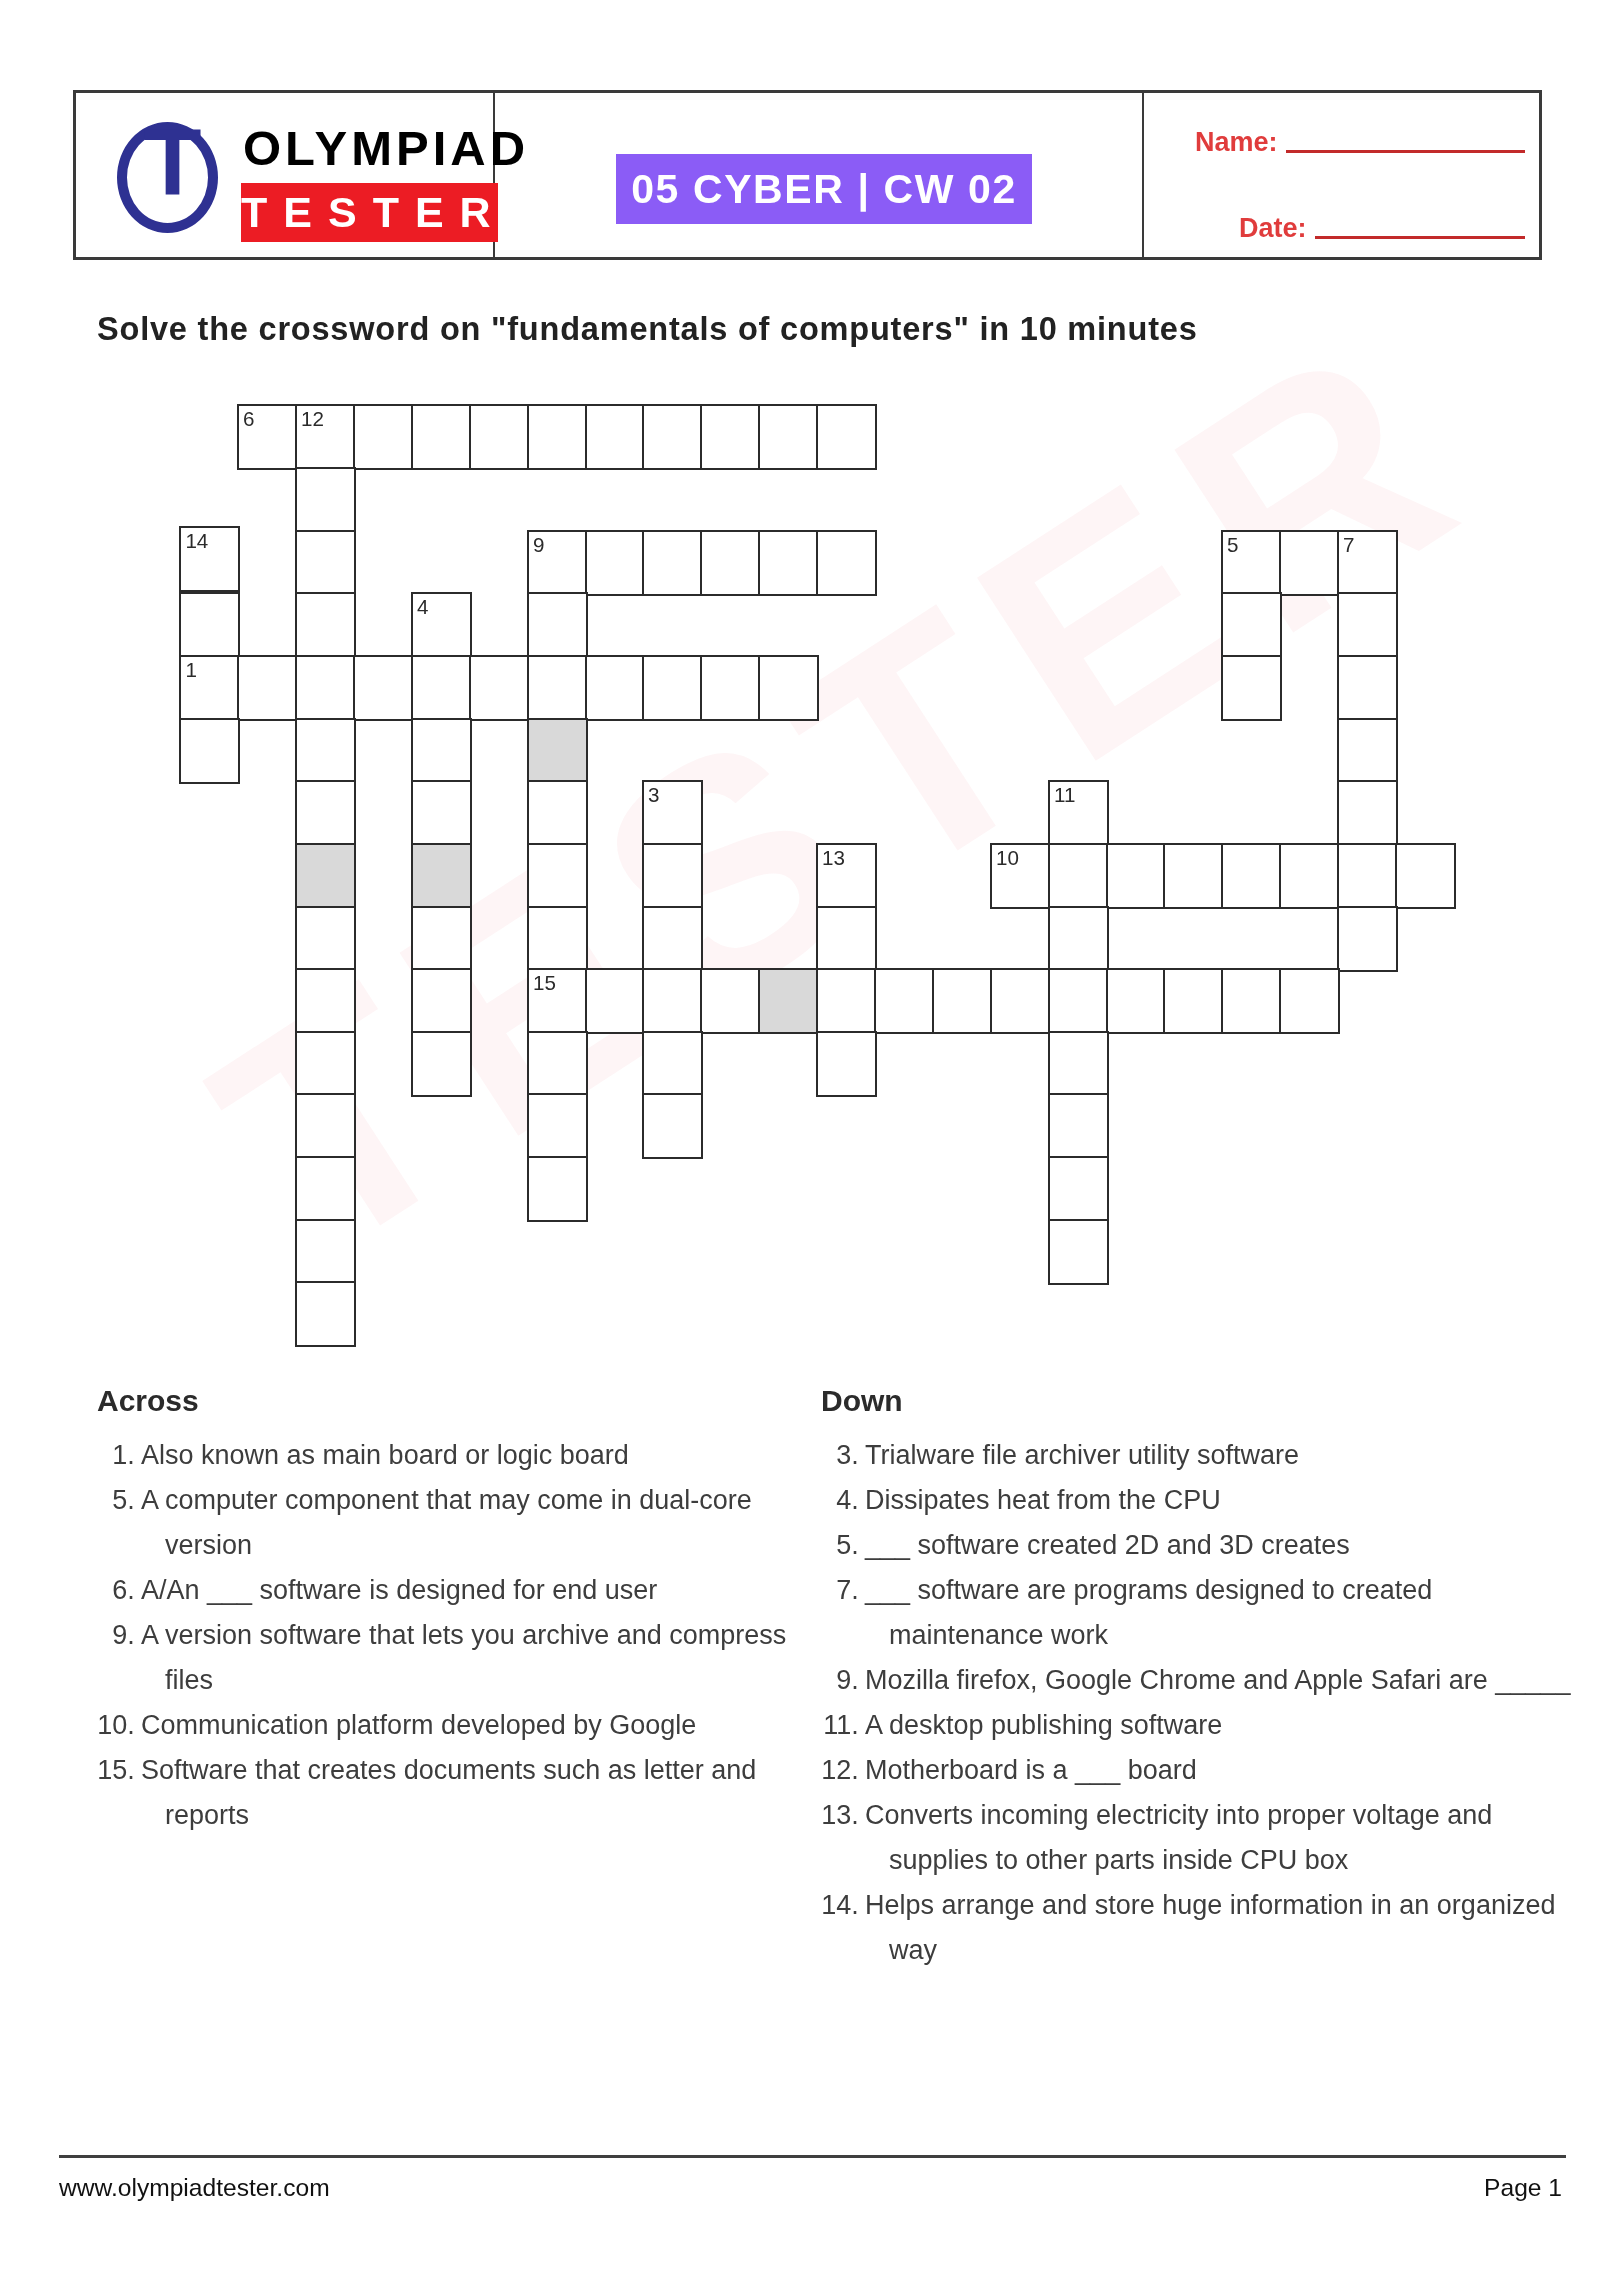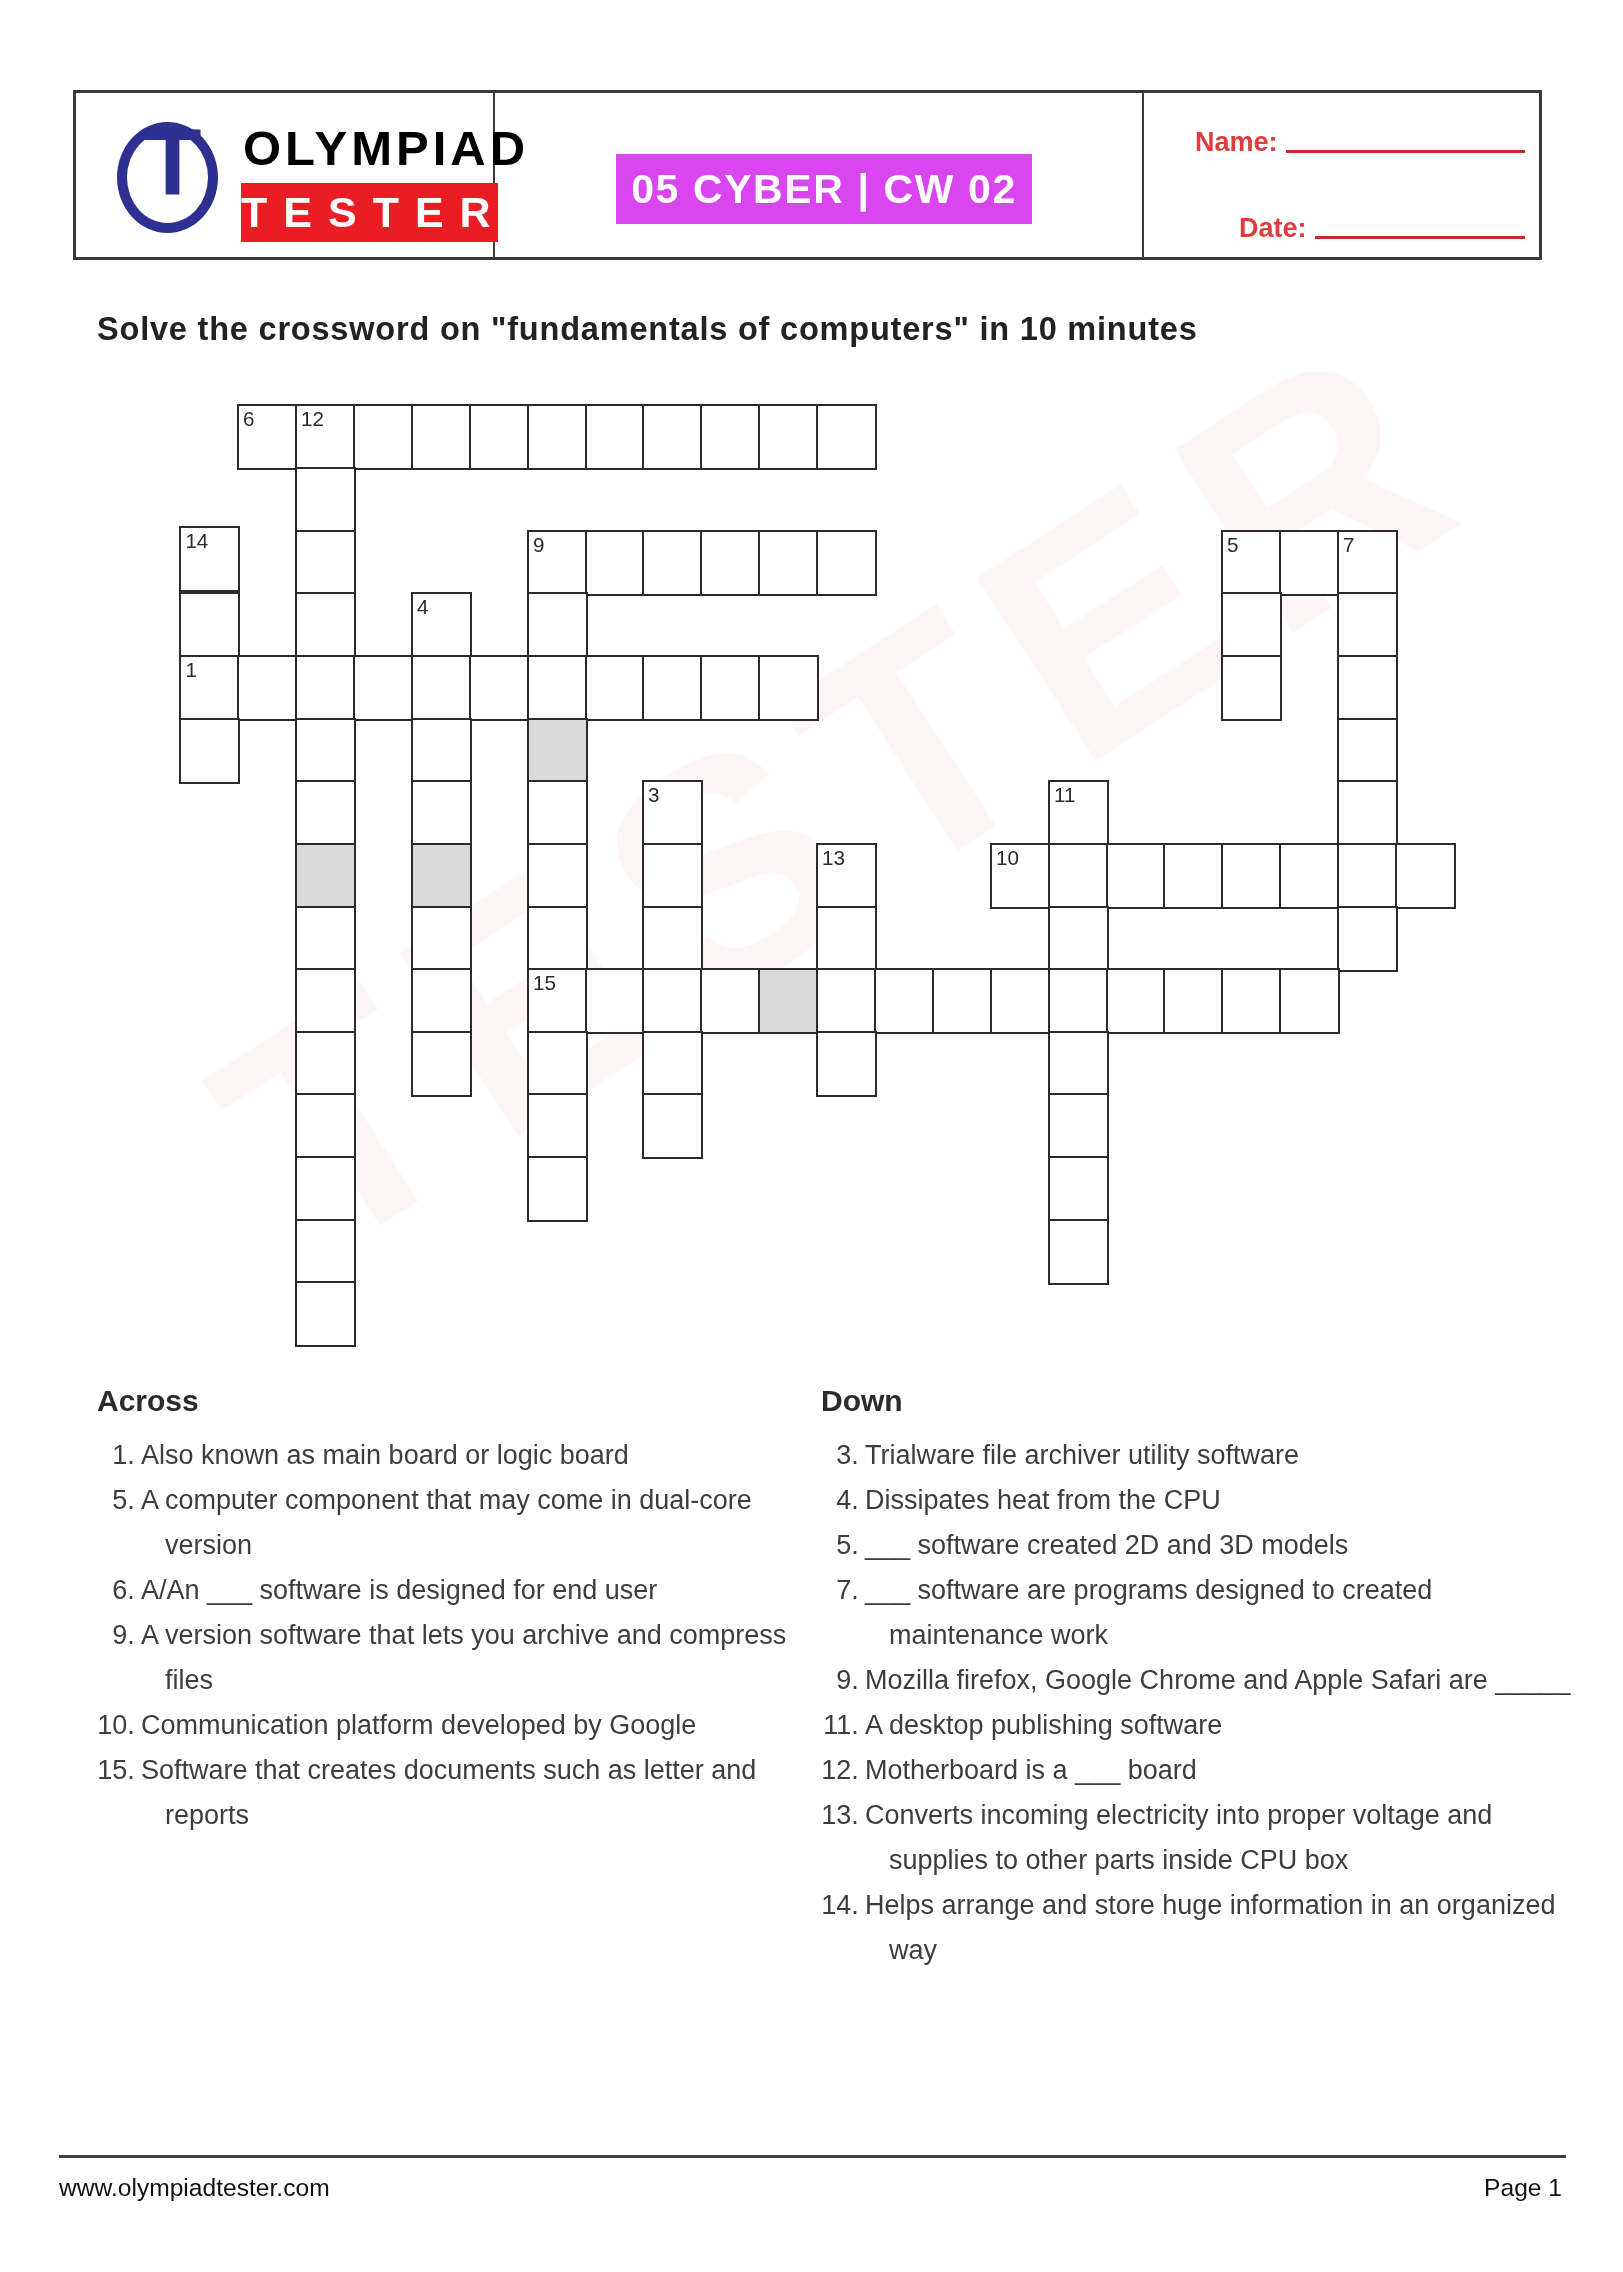--- a/index.html
+++ b/index.html
@@ -36,21 +36,21 @@
     font-size:95px;font-weight:bold;color:#2e3192;line-height:111px;
   }
   #brand-name{position:absolute;left:167px;top:27px;font-weight:bold;
     font-size:49px;letter-spacing:4px;color:#000000;}
   #brand-sub{
     position:absolute;left:165px;top:90px;width:257px;height:59px;background:#EC1C24;
     color:#ffffff;font-weight:bold;font-size:43px;letter-spacing:16px;
     text-align:center;line-height:59px;
   }
   #doc-title{
-    position:absolute;left:121px;top:61px;width:416px;height:70px;background:#d946ef;
+    position:absolute;left:121px;top:61px;width:416px;height:70px;background:#8b5cf6;
     color:#ffffff;font-weight:bold;font-size:41px;text-align:center;line-height:70px;
     letter-spacing:1.6px;
   }
   .field-row{position:absolute;display:flex;align-items:flex-end;color:#E03C3C;font-weight:bold;}
   #name-row{left:51px;top:33px;right:14.3px;}
   #date-row{left:95px;top:119px;right:14.3px;}
   .field-label{font-size:27px;line-height:32px;white-space:nowrap;}
   .field-line{flex:1;height:0;border-bottom:3.2px solid #c22a2a;margin:0 0 4.8px 8px;}
   
   #instruction{
@@ -282,21 +282,21 @@
         <div class="clue">
           <span class="clue-num">3.</span>
           <span class="clue-text">Trialware file archiver utility software</span>
         </div>
         <div class="clue">
           <span class="clue-num">4.</span>
           <span class="clue-text">Dissipates heat from the CPU</span>
         </div>
         <div class="clue">
           <span class="clue-num">5.</span>
-          <span class="clue-text">___ software created 2D and 3D models</span>
+          <span class="clue-text">___ software created 2D and 3D creates</span>
         </div>
         <div class="clue">
           <span class="clue-num">7.</span>
           <span class="clue-text">___ software are programs designed to created maintenance work</span>
         </div>
         <div class="clue">
           <span class="clue-num">9.</span>
           <span class="clue-text">Mozilla firefox, Google Chrome and Apple Safari are _____</span>
         </div>
         <div class="clue">

